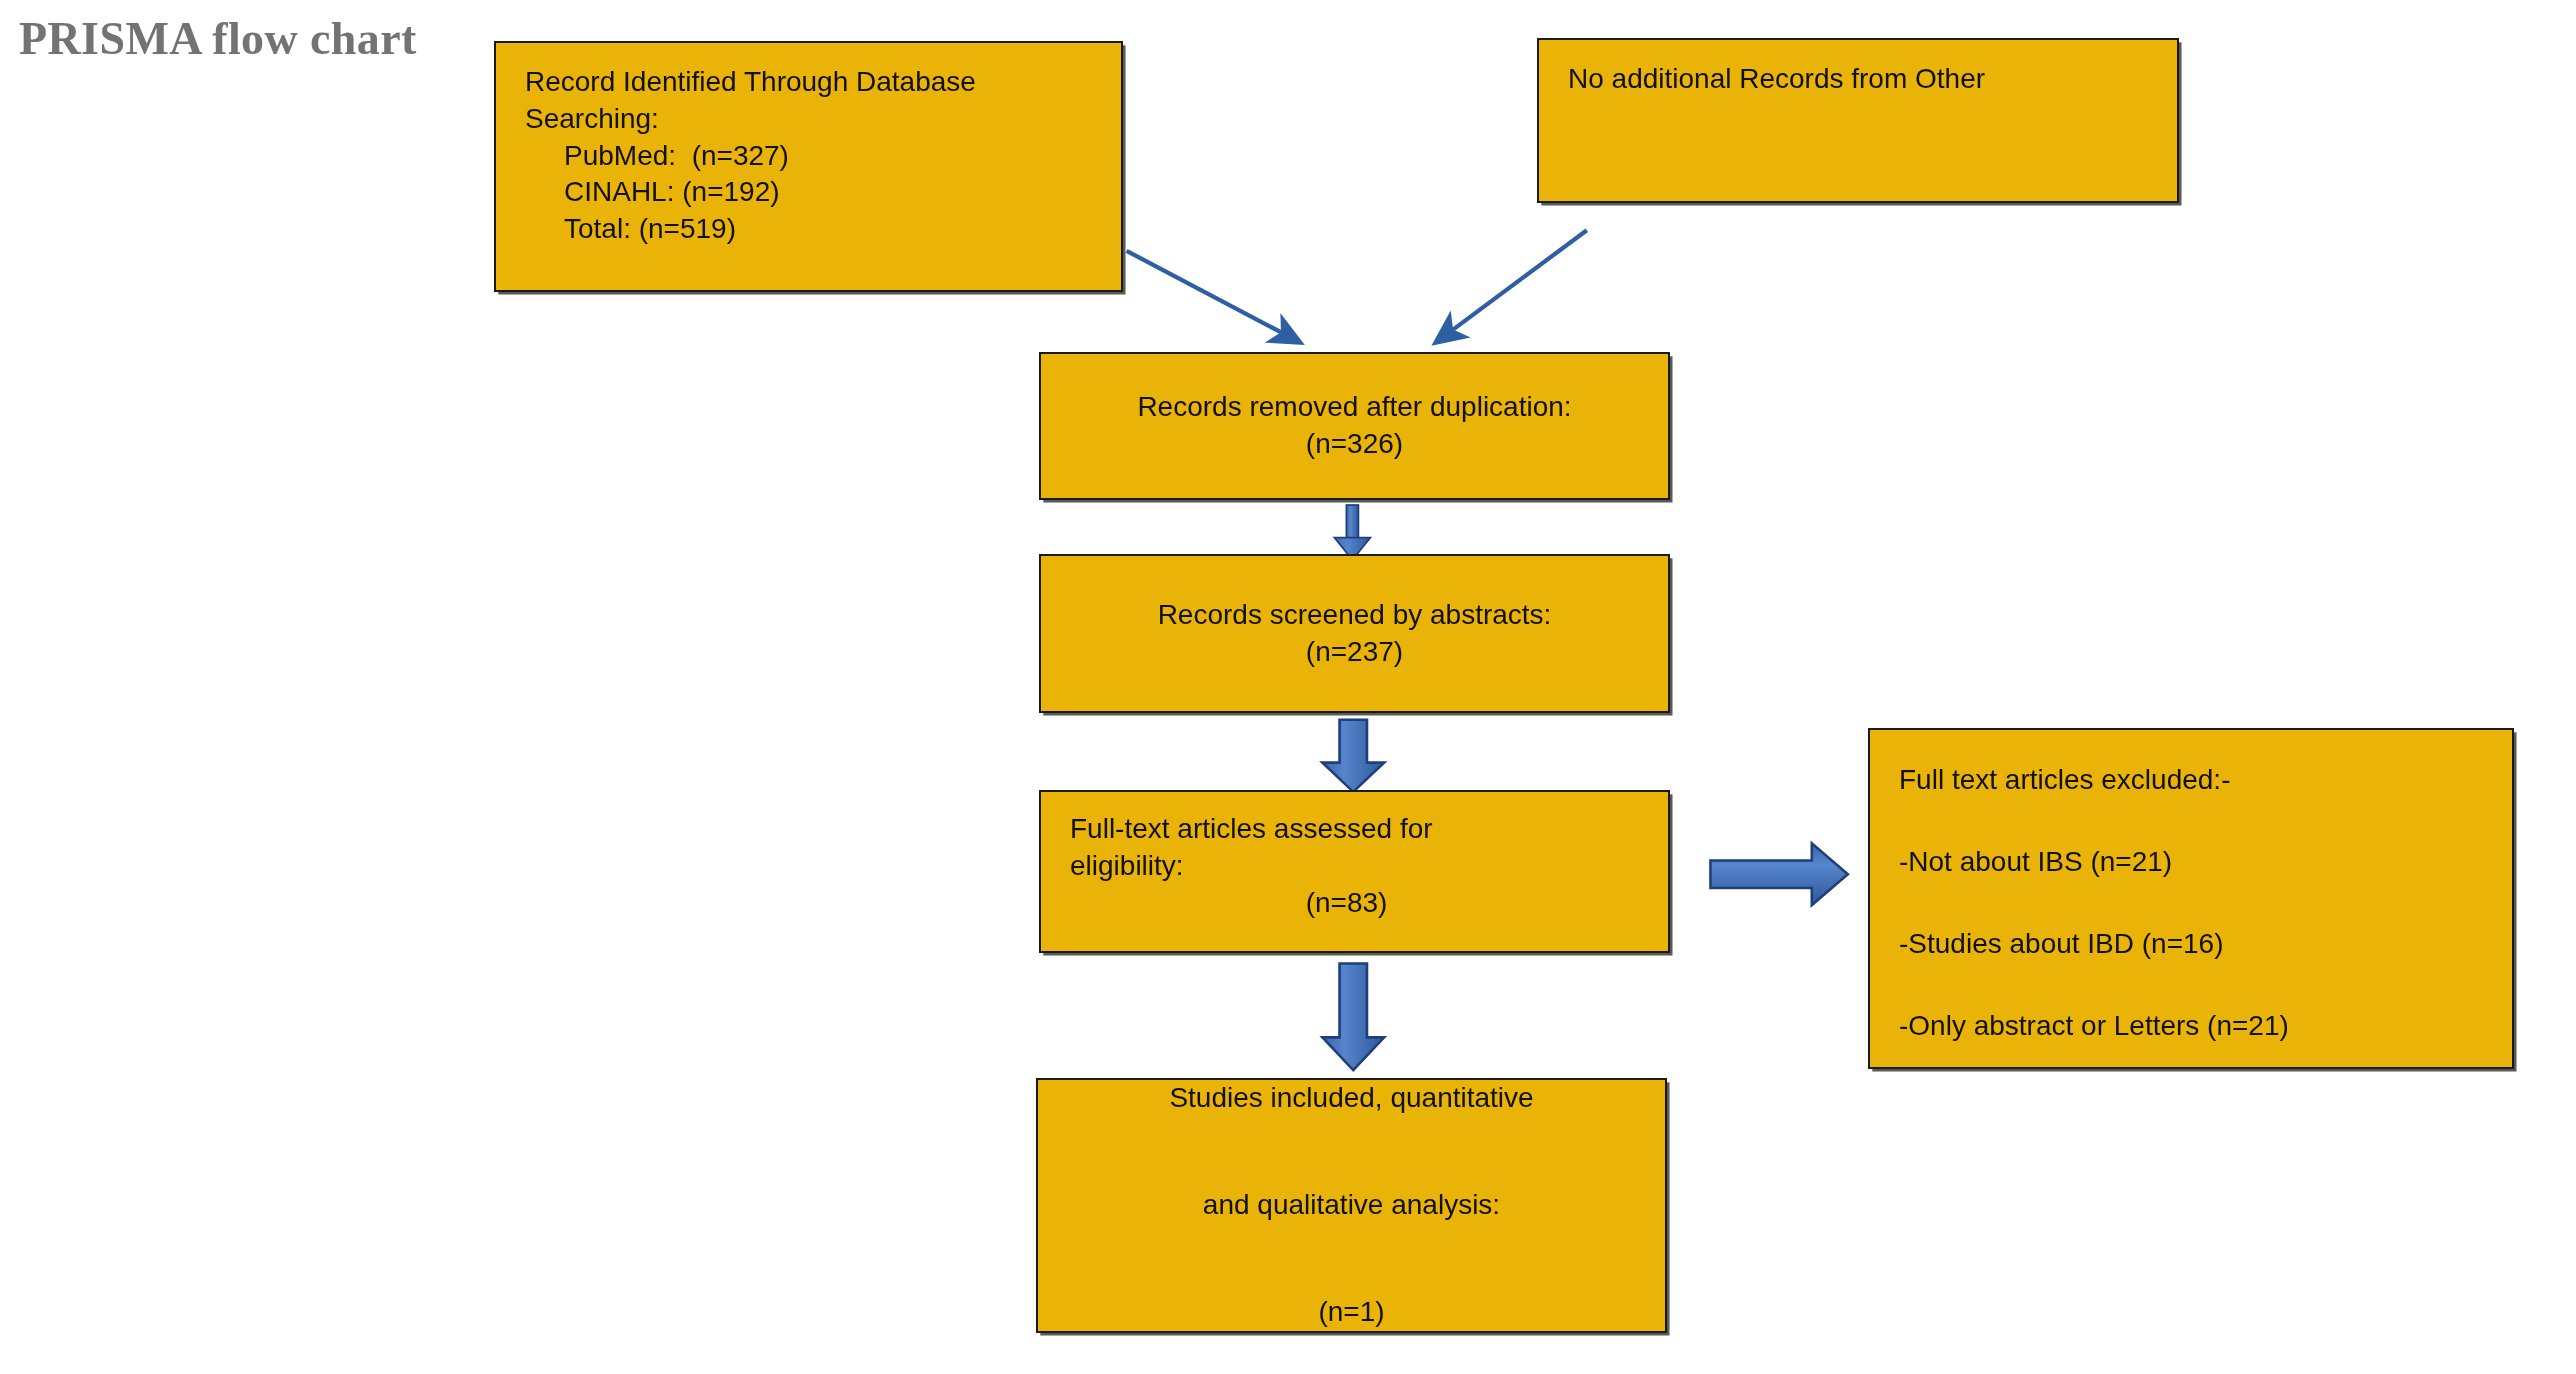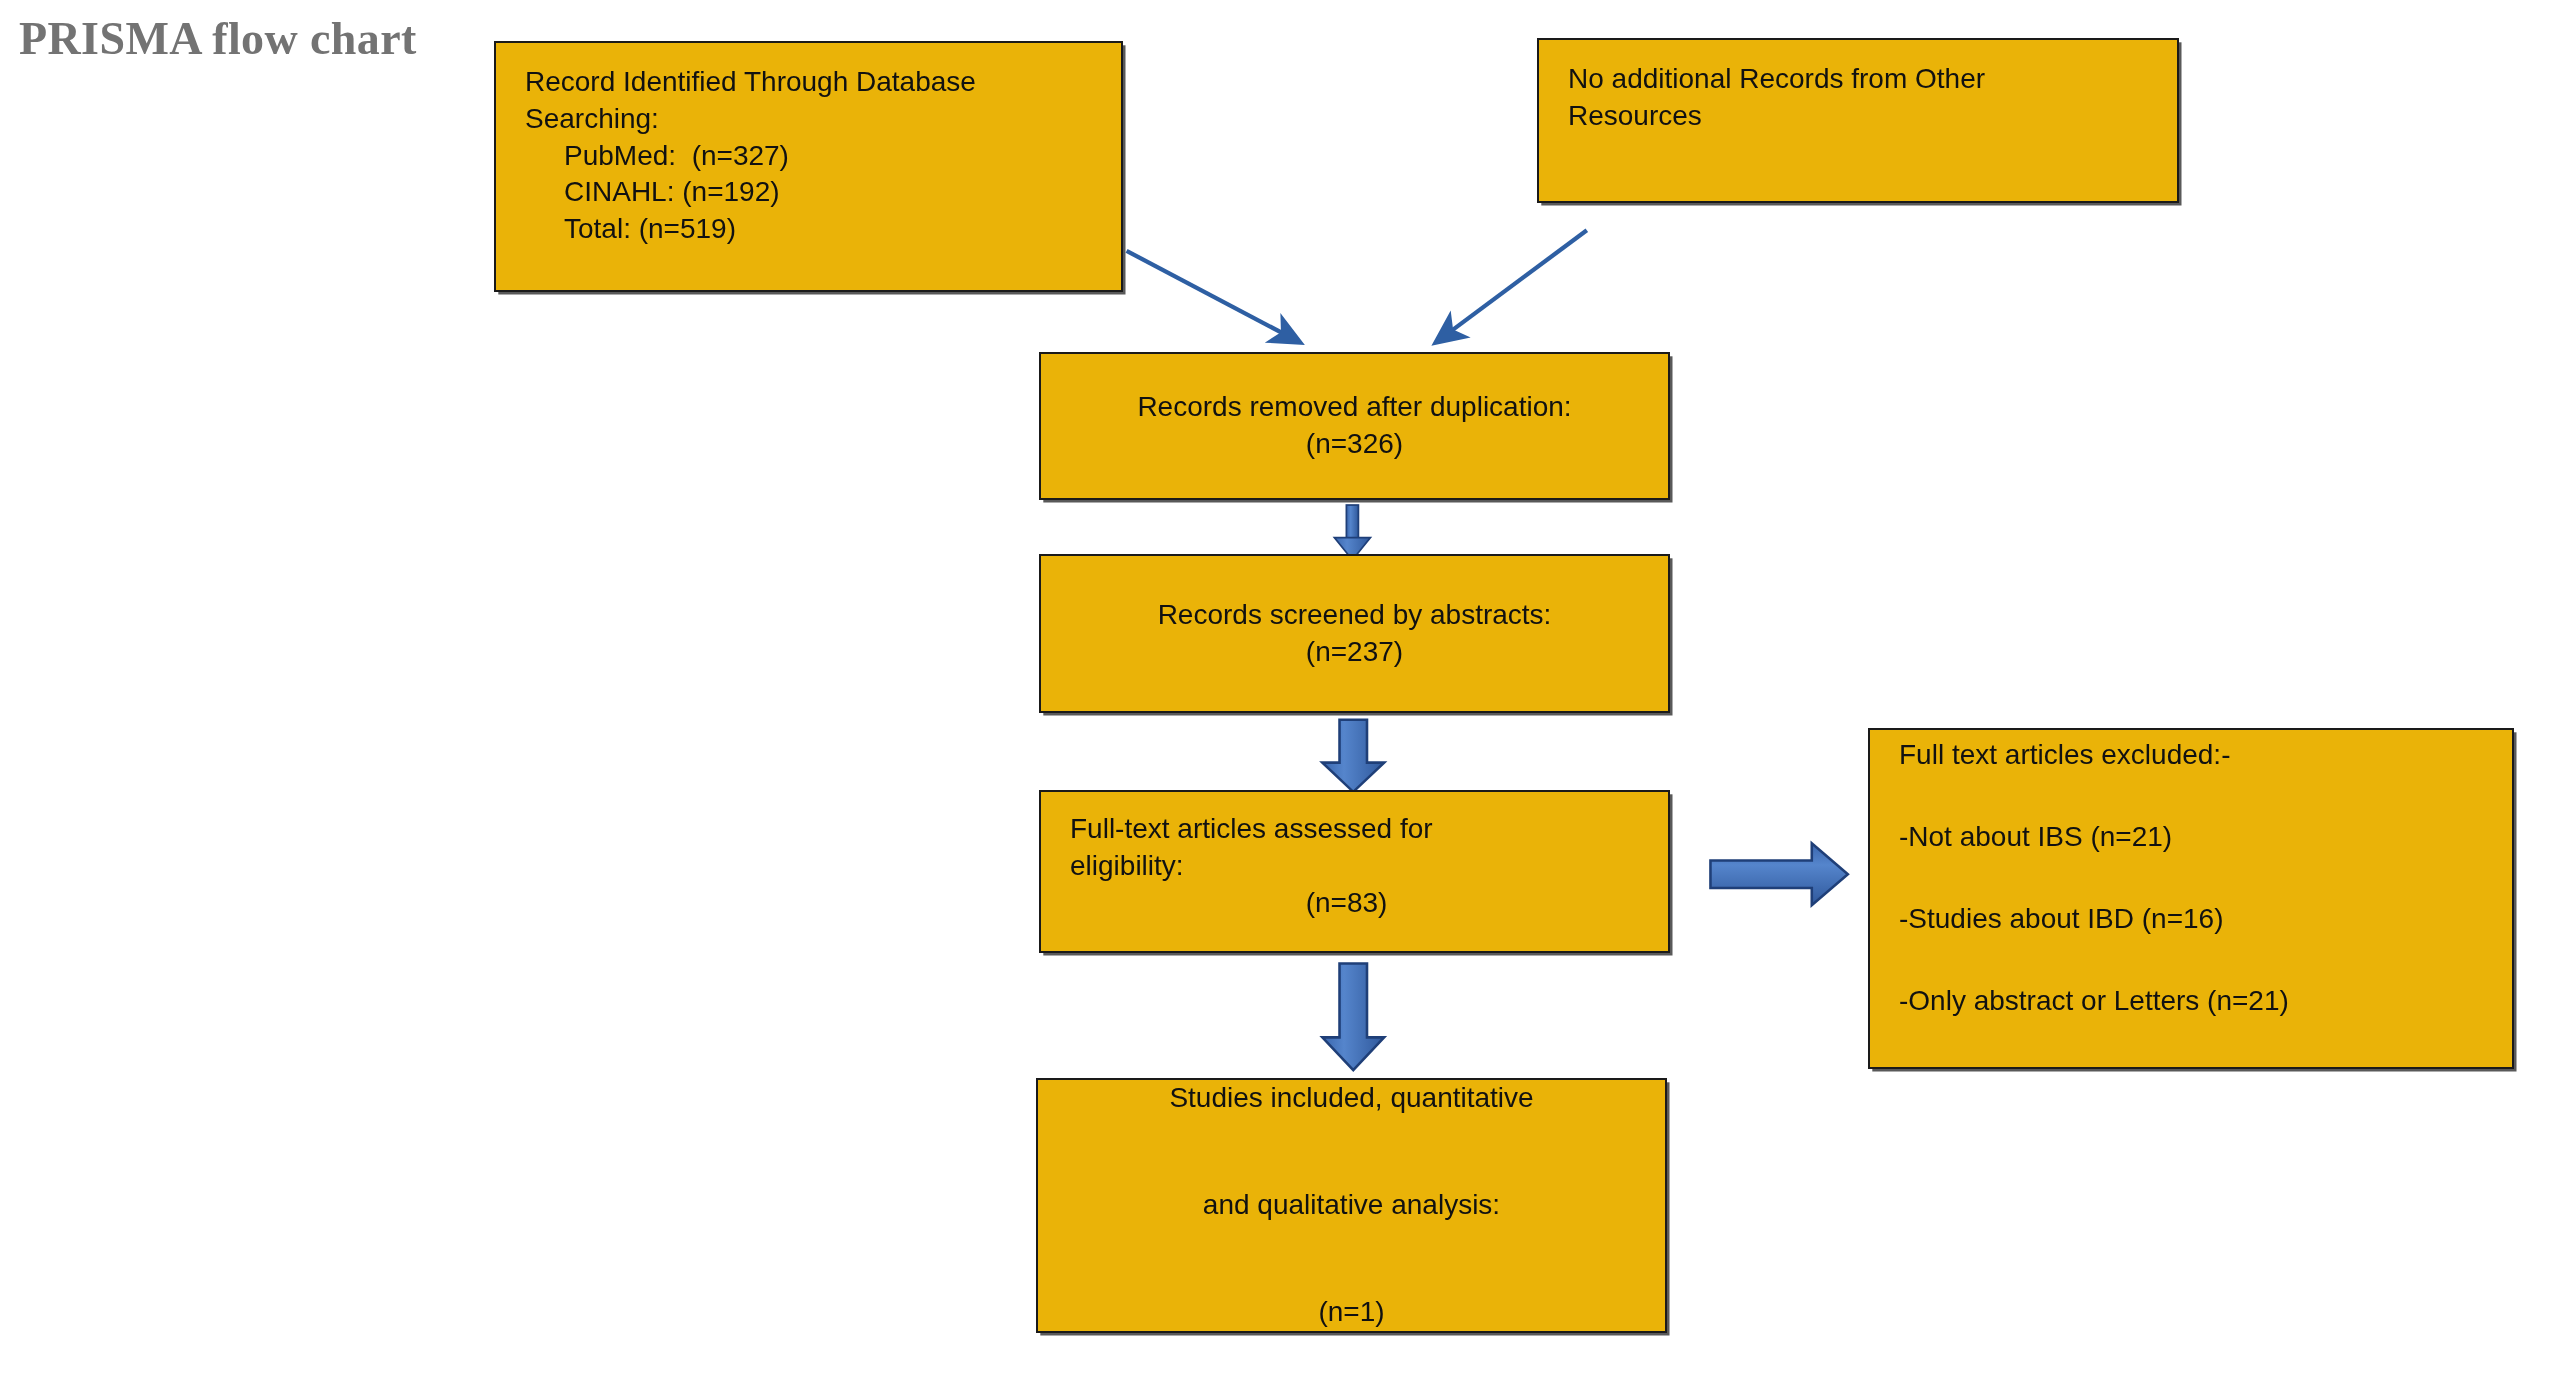--- a/index.html
+++ b/index.html
@@ -71,21 +71,21 @@
     left: 1039px; top: 554px; width: 631px; height: 159px; text-align: center;
   }
   #box-eligibility {
     left: 1039px; top: 790px; width: 631px; height: 163px;
     justify-content: flex-start;
     padding-top: 19px;
   }
   #box-excluded {
     left: 1868px; top: 728px; width: 646px; height: 341px;
     justify-content: flex-start;
-    padding-top: 7px;
+    padding-top: 32px;
   }
   #box-included {
     left: 1036px; top: 1078px; width: 631px; height: 255px; justify-content: space-between;
   }
 
   
   #connectors {
     position: absolute;
     left: 0; top: 0;
     width: 2576px; height: 1375px;
@@ -145,21 +145,20 @@
   <div class="flow-box align-left pad-left-lg" id="box-database">
     <div class="line">Record Identified Through Database</div>
     <div class="line">Searching:</div>
     <div class="line indent">PubMed:  (n=327)</div>
     <div class="line indent">CINAHL: (n=192)</div>
     <div class="line indent">Total: (n=519)</div>
   </div>
 
   <div class="flow-box align-left pad-left-lg" id="box-other-records">
     <div class="line">No additional Records from Other</div>
-    <div class="line">Resources</div>
   </div>
 
   <div class="flow-box align-center" id="box-duplicates">
     <div class="line">Records removed after duplication:</div>
     <div class="line">(n=326)</div>
   </div>
 
   <div class="flow-box align-center" id="box-screened">
     <div class="line">Records screened by abstracts:</div>
     <div class="line">(n=237)</div>

